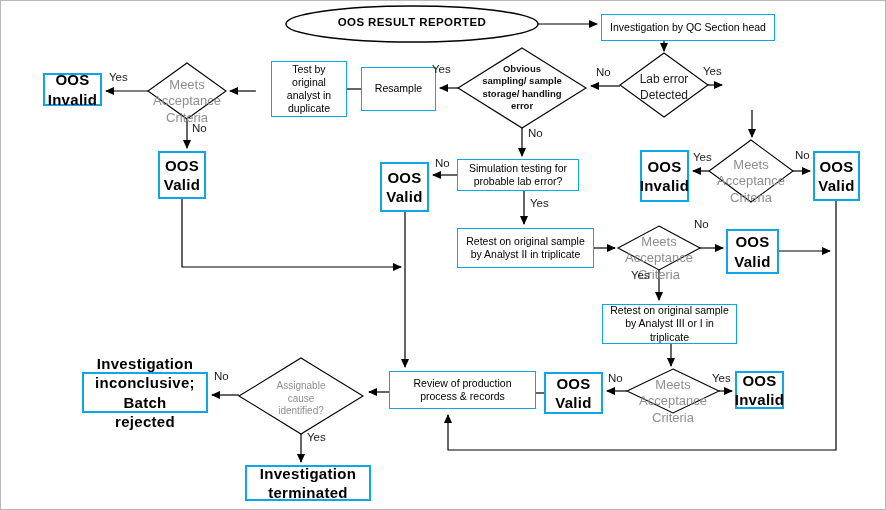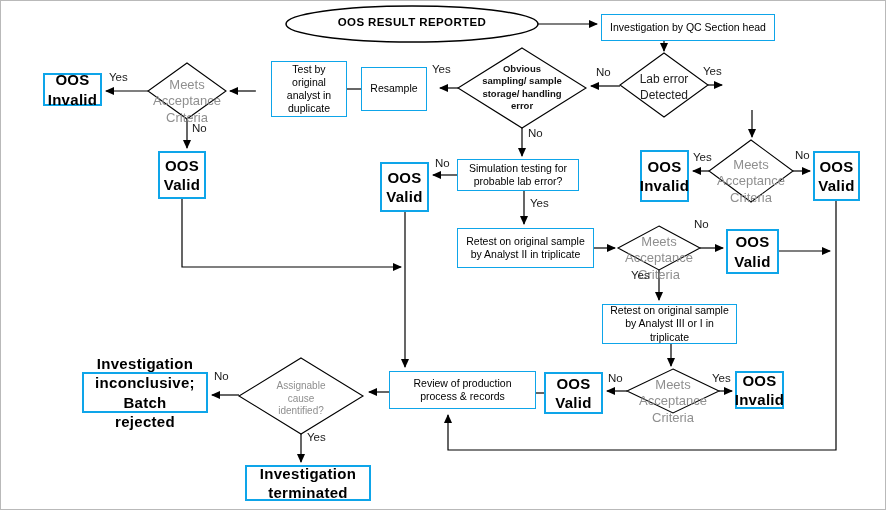--- a/index.html
+++ b/index.html
@@ -74,21 +74,21 @@
     <polygon class="shape" points="186,62 225,90 186,118 147,90"></polygon>
     <polygon class="shape" points="750,139 792,170 750,201 708,170"></polygon>
     <polygon class="shape" points="658,225 699,247 658,269 617,247"></polygon>
     <polygon class="shape" points="672,368 718,390 672,412 626,390"></polygon>
     <polygon class="shape" points="300,357 362,395 300,433 238,395"></polygon>
   </svg>
 
   <div class="ellipse-title">OOS RESULT REPORTED</div>
 
   <div class="box" style="left:600px;top:13px;width:174px;height:27px;">Investigation by QC Section head</div>
-  <div class="box" style="left:360px;top:66px;width:66px;height:44px;">Resample</div>
+  <div class="box" style="left:360px;top:66px;width:75px;height:44px;">Resample</div>
   <div class="box" style="left:270px;top:60px;width:76px;height:56px;">Test by
 original
 analyst in
 duplicate</div>
   <div class="box strong" style="left:42px;top:72px;width:59px;height:33px;">OOS
 Invalid</div>
   <div class="box strong" style="left:157px;top:150px;width:48px;height:48px;">OOS
 Valid</div>
   <div class="box strong" style="left:639px;top:149px;width:49px;height:52px;">OOS
 Invalid</div>

